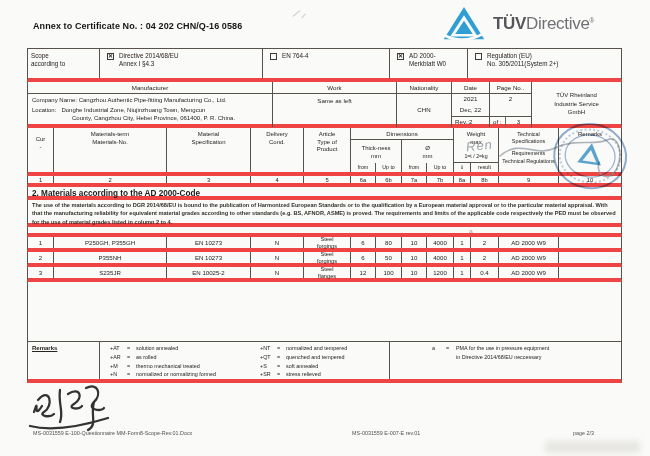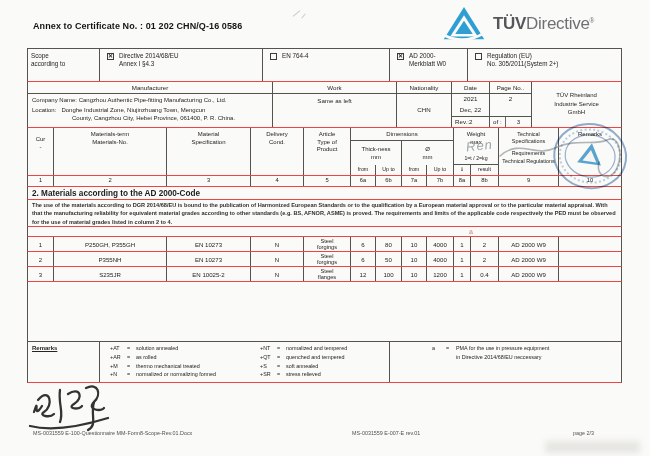--- a/index.html
+++ b/index.html
@@ -9,21 +9,21 @@
 
   
   .logo{position:absolute;left:441px;top:5px;display:flex;align-items:center;gap:6px;}
   .logo-text{font-size:17px;letter-spacing:-.3px;white-space:nowrap;}
   .logo-tuv{font-weight:700;color:#54565a;}
   .logo-rh{font-weight:400;color:#6e7073;}
   .logo-reg{font-size:6.5px;color:#6e7073;position:relative;top:-6px;}
 
   
   .band{position:absolute;left:27px;width:595px;box-sizing:border-box;
-        border-left:1px solid #57534c;border-right:1px solid #57534c;border-bottom:1px solid #ef4444;}
+        border-left:1px solid #57534c;border-right:1px solid #57534c;border-bottom:4px solid #ef4444;}
   .band *, .band{box-sizing:border-box;}
   .br{border-right:1px solid #57534c;}
 
   
   .scope{top:48px;height:34px;border-top:1px solid #57534c;display:flex;font-size:6.3px;line-height:8px;}
   .s1{width:72px;padding:3px 3px;}
   .s2{width:163px;}.s3{width:127px;}.s4{width:78px;}.s5{width:153px;}
   .opt{display:flex;padding:3px 3px;}
   .cbx{width:7px;height:7px;border:1px solid #3e3b37;margin:1px 5px 0 4px;flex:none;
        font-size:6px;line-height:5px;text-align:center;color:#2a2a2a;font-weight:700;}
@@ -112,21 +112,21 @@
   .pencil{position:absolute;background:#b3b1ad;opacity:.65;}
   .p1{left:296px;top:9px;width:1px;height:9px;transform:rotate(52deg);}
   .p2{left:303px;top:13px;width:1px;height:6px;transform:rotate(40deg);}
   .smudge{position:absolute;left:545px;top:441px;width:95px;height:12px;background:#d9d8d4;filter:blur(3px);opacity:.6;}
 </style>
 </head>
 <body>
 
 <div class="sheet">
 
-  <div class="doc-title">Annex to Certificate No. : 01 202 CHN/Q-16 0586</div>
+  <div class="doc-title">Annex to Certificate No. : 04 202 CHN/Q-16 0586</div>
 
   <span class="pencil p1"></span>
   <span class="pencil p2"></span>
 
   <div class="logo">
     <svg width="46" height="37" viewBox="0 0 50 40">
       <path d="M25 2 L47 37 L3 37 Z" fill="#2f9fd3"></path>
       <path d="M25 11 L40 34 L10 34 Z" fill="#fafaf8"></path>
       <path d="M25 17 L34.5 31.5 L15.5 31.5 Z" fill="#2f9fd3"></path>
       <path d="M4 33 Q25 43 46 31" stroke="#fafaf8" stroke-width="3" fill="none"></path>

